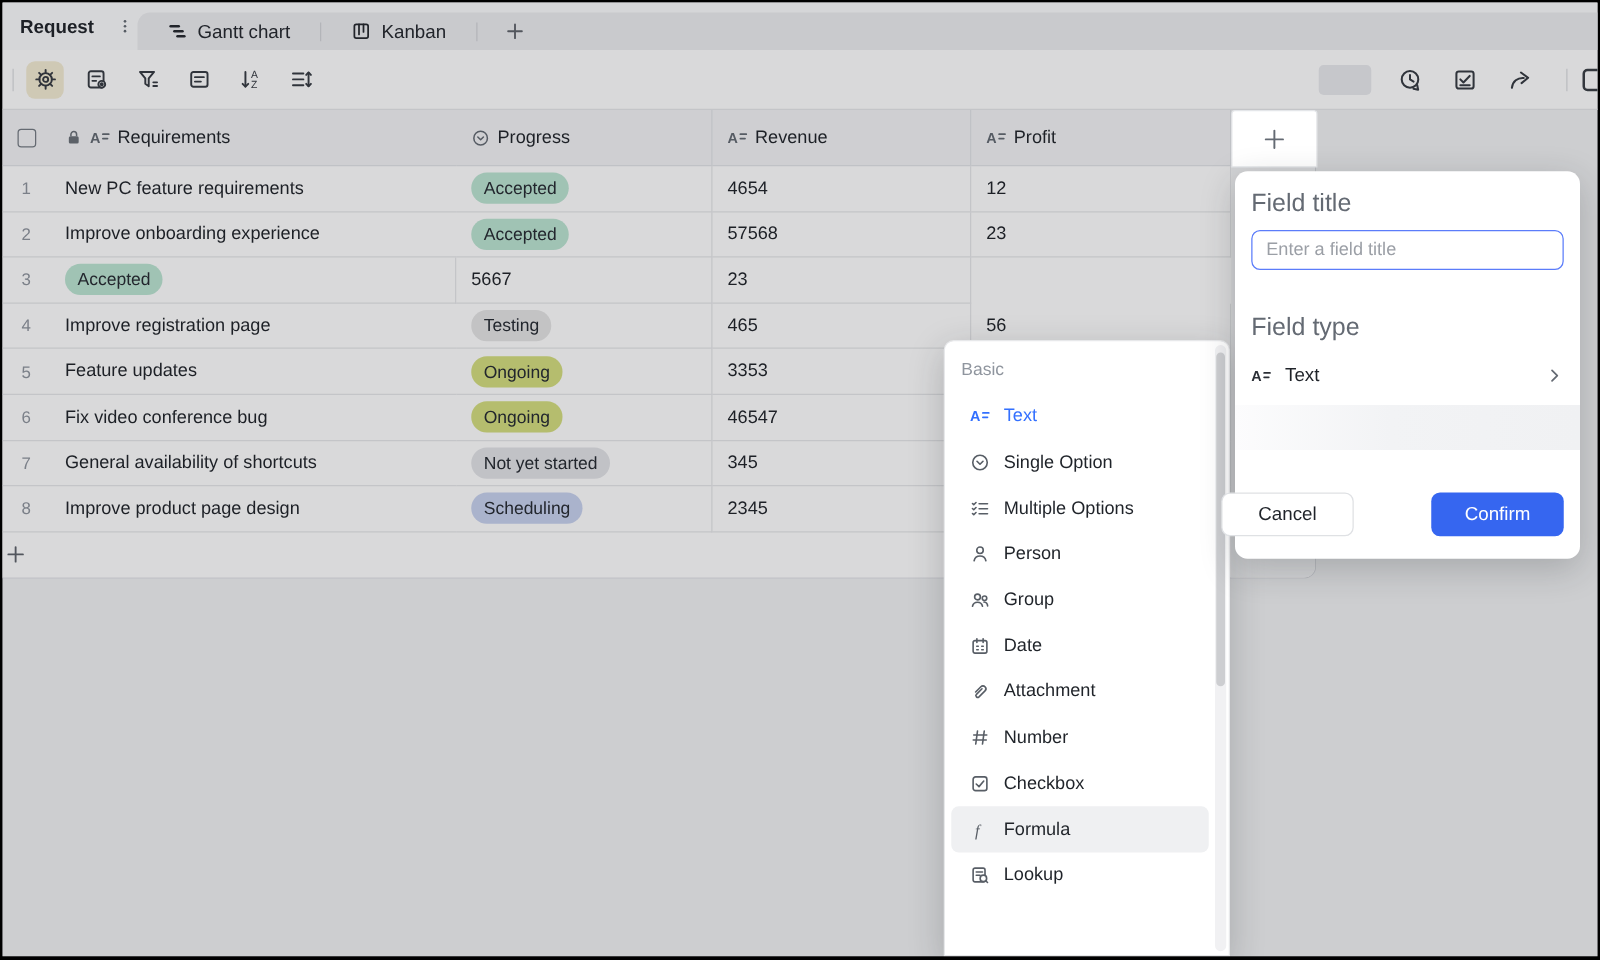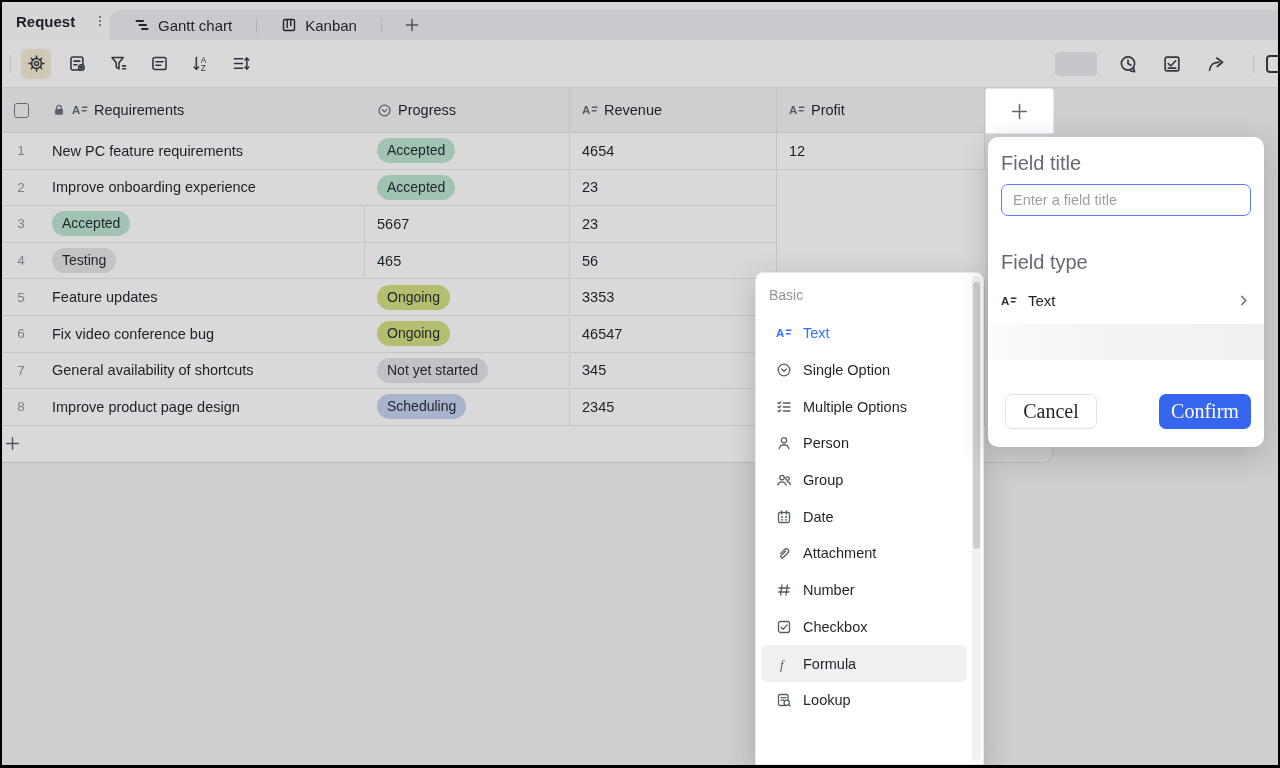--- a/index.html
+++ b/index.html
@@ -71,21 +71,21 @@
   .panel{position:absolute; left:986px; top:135px; width:276px; height:310px; background:#fff; border-radius:10px; box-shadow:0 8px 28px rgba(31,35,41,0.22); z-index:60; padding:0 13px;}
   .panel-label{padding-top:15px; font-size:20px; color:#646a73;}
   .panel-label.second{padding-top:35px;}
   .title-input{margin-top:9px; width:100%; height:32px; border:1.5px solid #5b7cfa; border-radius:7px; padding:0 11px; font-size:14.5px; color:#1f2329; outline:none; background:#fff; font-family:"Liberation Sans","DejaVu Sans",sans-serif;}
   .title-input::placeholder{color:#9b9fa6;}
   .type-row{margin-top:18px; display:flex; align-items:center; gap:11px; font-size:15px; color:#1f2329;}
   .type-row .mi-icon{color:#2b2f36;}
   .type-chevron{margin-left:auto; color:#646a73;}
   .band{position:absolute; left:0; right:0; top:187px; height:36px; background:linear-gradient(90deg,#fcfcfd,#f2f3f5 45%,#f0f1f3);}
   .panel-buttons{position:absolute; right:13px; bottom:18px; display:flex; gap:14px;}
-  .btn{height:35px; width:92px; border-radius:7px; font-size:20px; display:flex; align-items:center; justify-content:center; font-family:Liberation Serif, serif;}
+  .btn{height:35px; width:106px; border-radius:7px; font-size:15px; display:flex; align-items:center; justify-content:center; font-family:Liberation Sans, sans-serif;}
   .btn.cancel{background:#fff; border:1px solid #dfe1e4; color:#1f2329;}
   .btn.confirm{background:#3666f0; border:none; color:#fff;margin-left:48px;}
 </style>
 </head>
 <body>
 
 <div class="frame">
 
   <div class="tabbar">
     <div class="request-tab">
@@ -281,36 +281,38 @@
           <div class="td bordered">12</div>
           <div class="td pluscell"></div>
         </div>
 
         <div class="trow">
           <div class="td num">2</div>
           <div class="td">Improve onboarding experience</div>
           <div class="td bordered">
             <span class="pill" style="background: rgb(188, 229, 210);">Accepted</span>
           </div>
+          <div class="td bordered">57568</div>
           <div class="td bordered">23</div>
           <div class="td pluscell"></div>
         </div>
 
         <div class="trow">
           <div class="td num">3</div>
           <div class="td bordered">
             <span class="pill" style="background: rgb(188, 229, 210);">Accepted</span>
           </div>
           <div class="td bordered">5667</div>
           <div class="td bordered">23</div>
           <div class="td pluscell"></div>
         </div>
 
         <div class="trow">
           <div class="td num">4</div>
+          <div class="td">Improve registration page</div>
           <div class="td bordered">
             <span class="pill" style="background: #e5e5e5; text-align: center;">Testing</span>
           </div>
           <div class="td bordered">465</div>
           <div class="td bordered">56</div>
           <div class="td pluscell"></div>
         </div>
 
         <div class="trow">
           <div class="td num">5</div>

